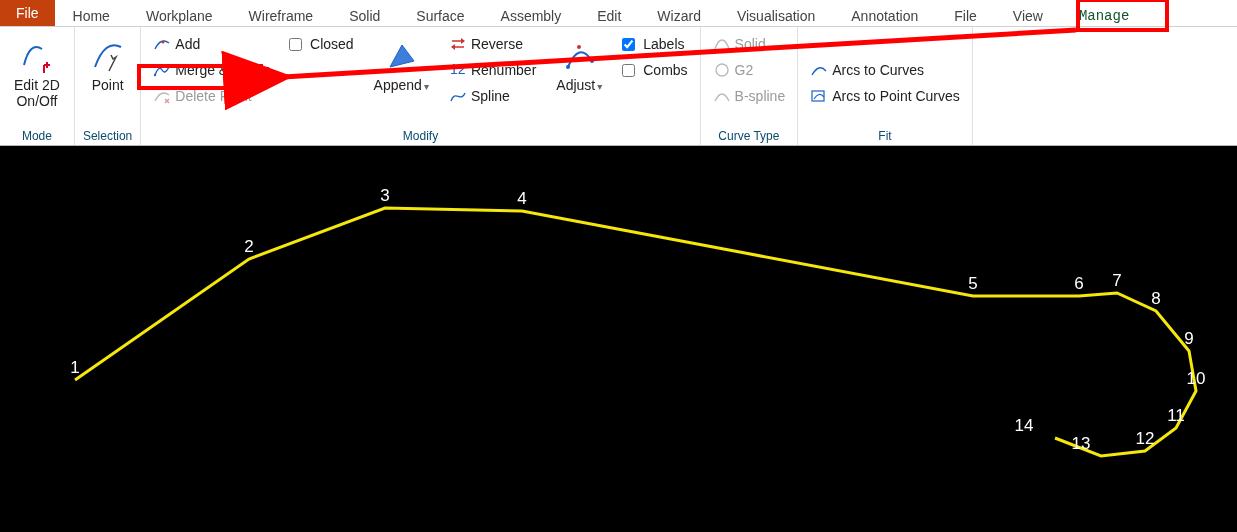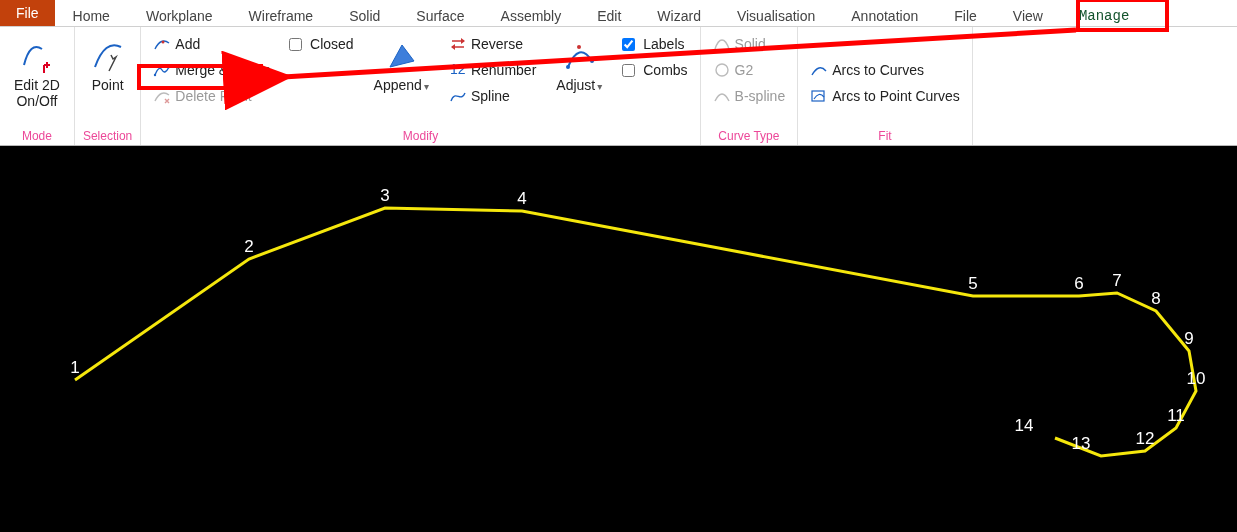--- a/index.html
+++ b/index.html
@@ -49,21 +49,21 @@
     background: #fff;
   }
   .ribbon-group {
     display: flex;
     flex-direction: column;
     align-items: center;
     padding: 4px 8px 2px 8px;
     border-right: 1px solid #e0e0e0;
   }
   .ribbon-group .group-body { flex: 1; display: flex; align-items: flex-start; }
-  .ribbon-group .group-label { font-size: 12px; color: #ec4899; margin-top: 2px; }
+  .ribbon-group .group-label { font-size: 12px; color: #0c4a6e; margin-top: 2px; }
 
   .big-btn {
     display: flex;
     flex-direction: column;
     align-items: center;
     justify-content: flex-start;
     padding: 4px 6px 0 6px;
     cursor: pointer;
     min-width: 48px;
   }

